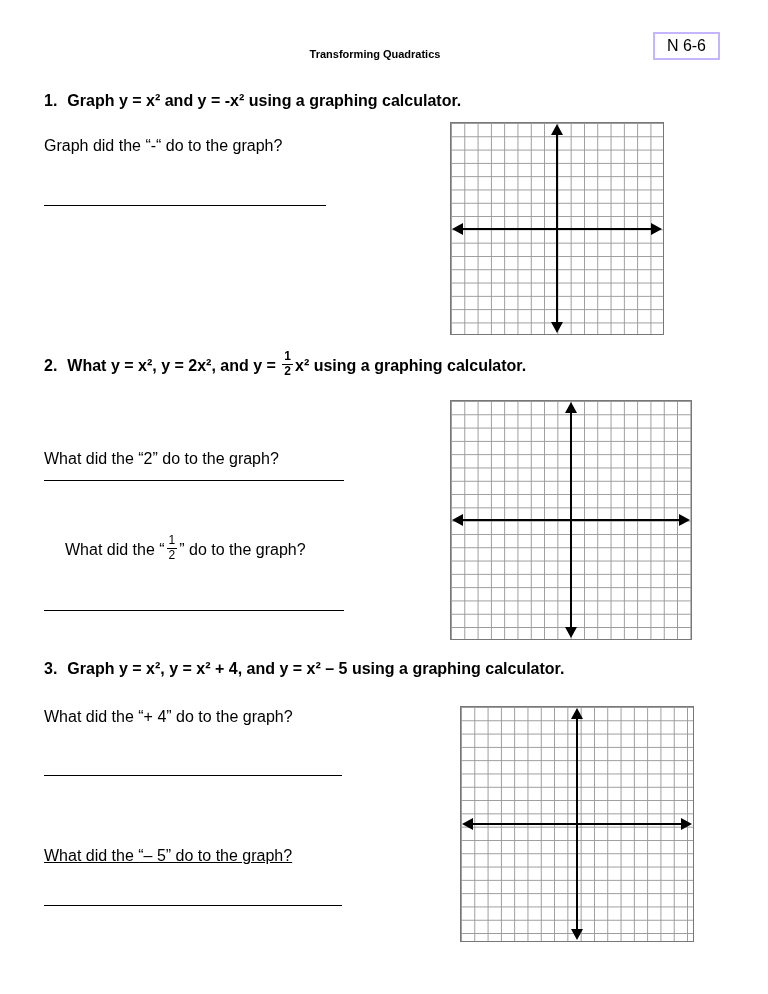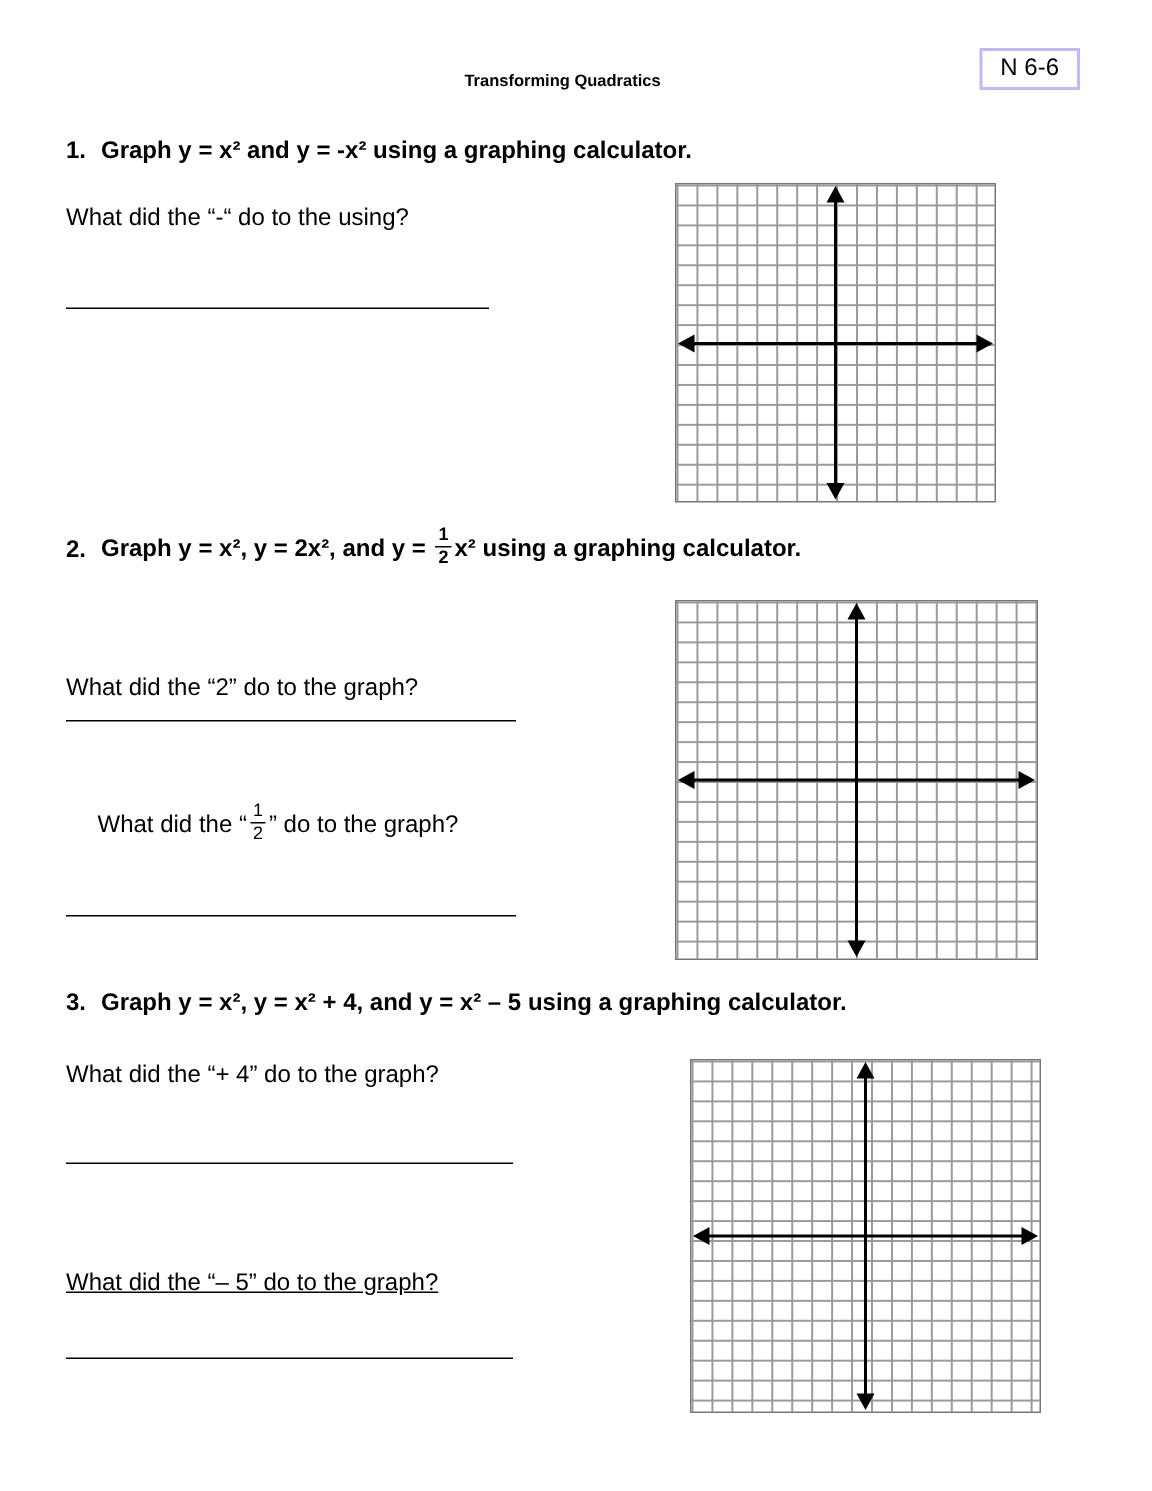--- a/index.html
+++ b/index.html
@@ -89,37 +89,37 @@
 <div class="page">
 
   <div class="title">Transforming Quadratics</div>
 
   <div class="corner-box">N 6-6</div>
 
   <div class="heading" style="left:44px; top:92px;">
     <span class="qnum">1.</span><span>Graph y = x² and y = -x² using a graphing calculator.</span>
   </div>
 
-  <div class="sub" style="left:44px; top:137px;">What did the “-“ do to the using?</div>
+  <div class="sub" style="left:44px; top:137px;">Graph did the “-“ do to the graph?</div>
 
   <div class="answer-line" style="left:44px; top:205px; width:282px;"></div>
 
   <div class="grid" style="left:450px; top:122px; width:212px; height:211px;">
     <svg width="212" height="211">
       <line x1="10" y1="106" x2="202" y2="106" stroke="#000" stroke-width="2"></line>
       <line x1="106" y1="10" x2="106" y2="201" stroke="#000" stroke-width="2"></line>
       <polygon points="106,1 100,12 112,12" fill="#000"></polygon>
       <polygon points="106,210 100,199 112,199" fill="#000"></polygon>
       <polygon points="1,106 12,100 12,112" fill="#000"></polygon>
       <polygon points="211,106 200,100 200,112" fill="#000"></polygon>
     </svg>
   </div>
 
   <div class="heading" style="left:44px; top:352px;">
-    <span class="qnum">2.</span><span>Graph y = x², y = 2x², and y = </span><span class="frac"><span class="num">1</span><span class="den">2</span></span><span>x² using a graphing calculator.</span>
+    <span class="qnum">2.</span><span>What y = x², y = 2x², and y = </span><span class="frac"><span class="num">1</span><span class="den">2</span></span><span>x² using a graphing calculator.</span>
   </div>
 
   <div class="sub" style="left:44px; top:414px;margin-top:36px;">What did the “2” do to the graph?</div>
 
   <div class="answer-line" style="left:44px; top:480px; width:300px;"></div>
 
   <div class="sub" style="left:37px; top:536px;margin-left:28px;">
     <span>What did the “</span><span class="frac"><span class="num">1</span><span class="den">2</span></span><span>” do to the graph?</span>
   </div>
 

